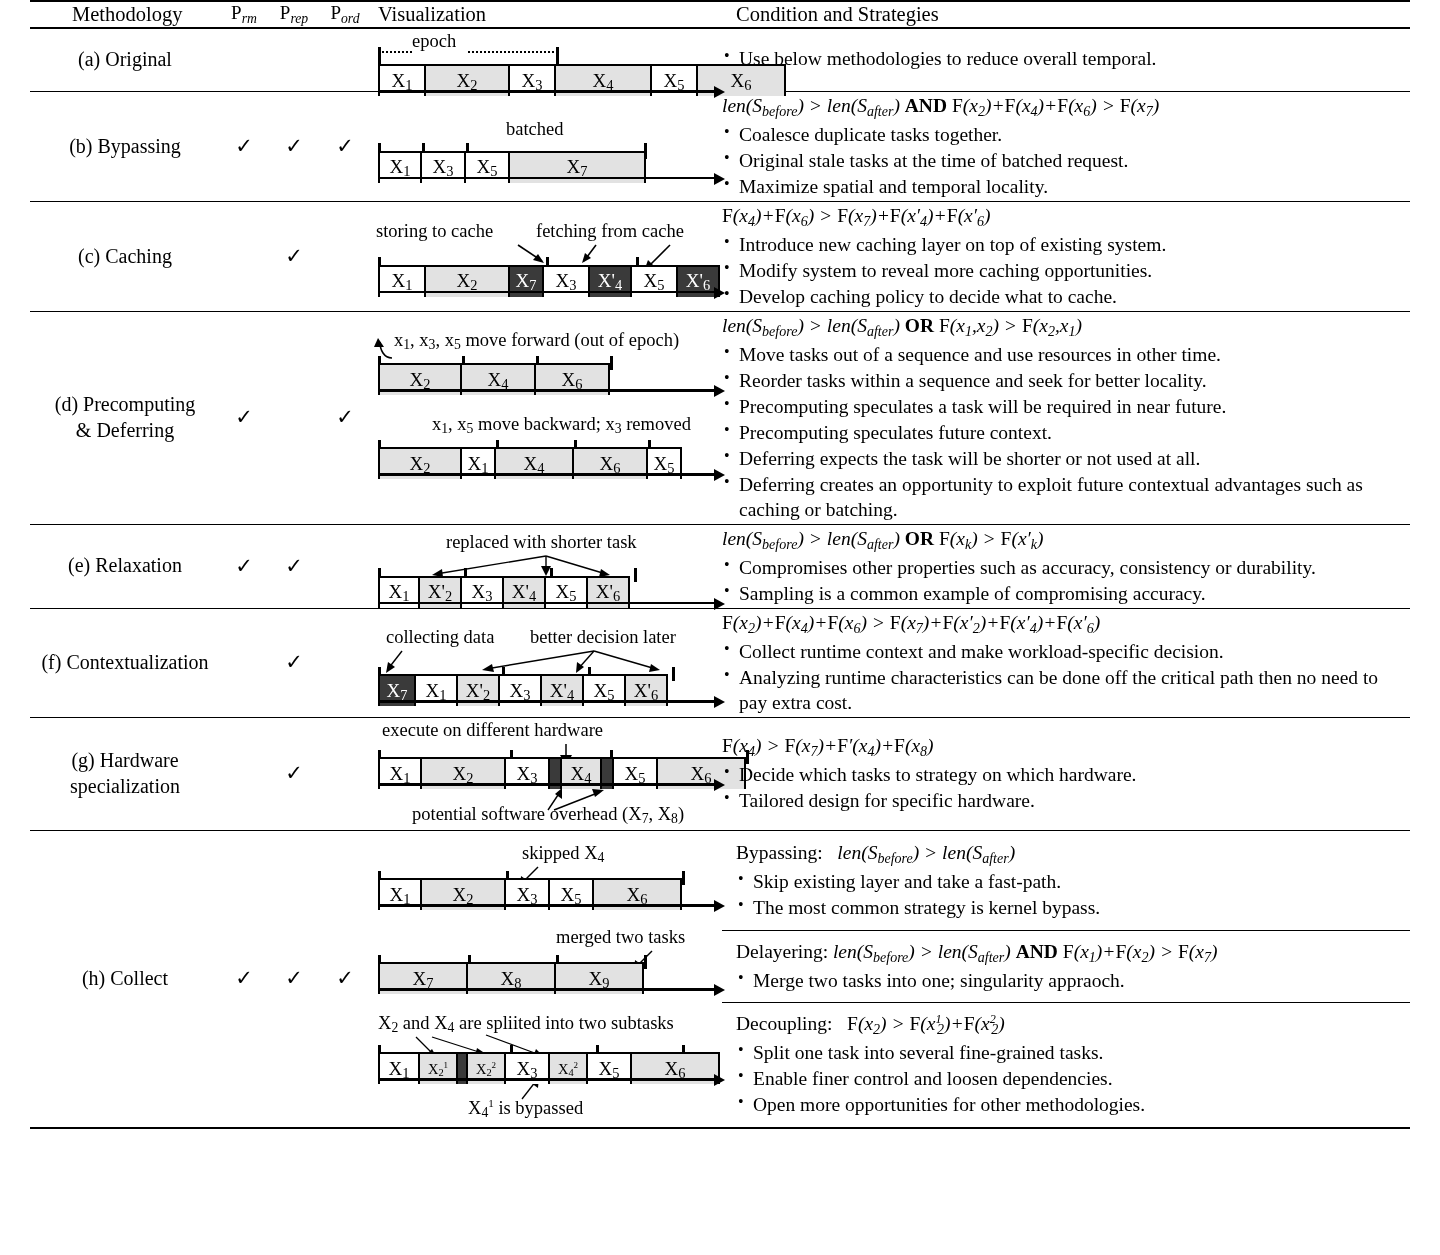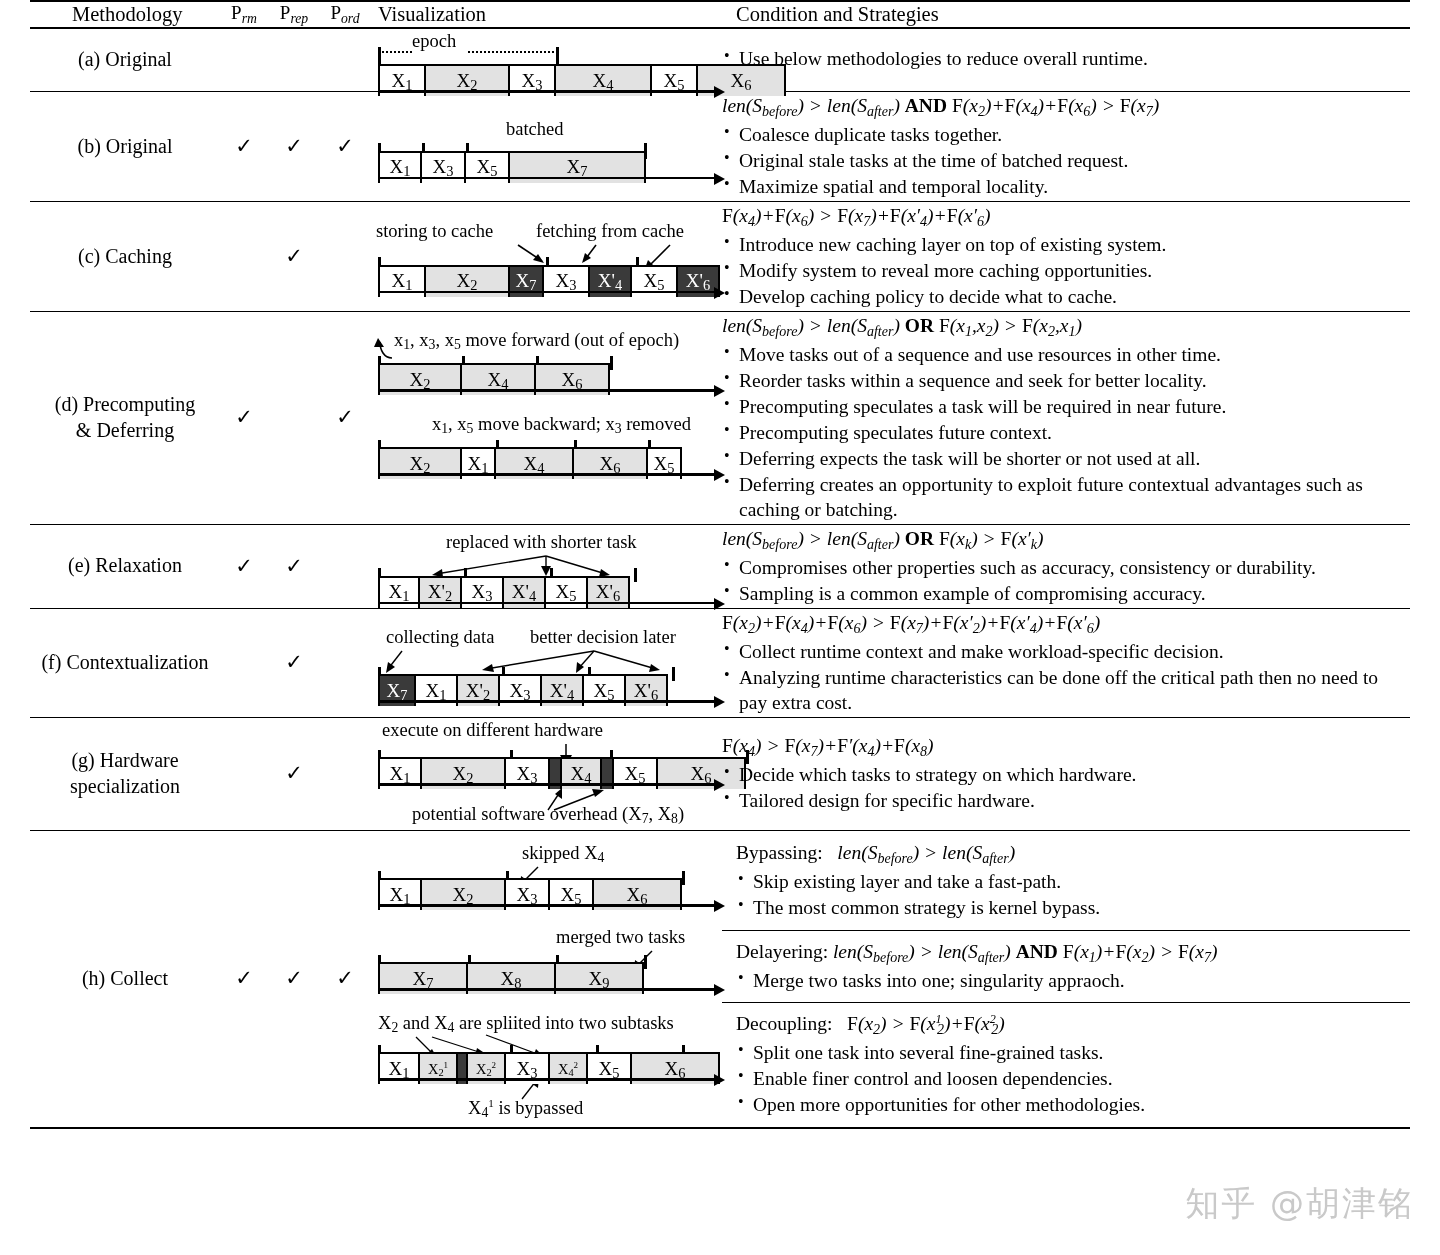--- a/index.html
+++ b/index.html
@@ -207,27 +207,27 @@
                     <span class="lab">X<span class="s">6</span></span>
                   </div>
           </div>
           <div class="axis" style="left:8px; width:338px;"></div>
           <div class="arrow" style="left:344px;"></div>
         </div>
       </div>
     </td>
     <td class="cond">
       <ul class="bul">
-        <li>Use below methodologies to reduce overall runtime.</li>
+        <li>Use below methodologies to reduce overall temporal.</li>
       </ul>
     </td>
   </tr>
 
   <tr class="rule-mid">
-    <td class="meth">(b) Original</td>
+    <td class="meth">(b) Bypassing</td>
     <td class="chk">✓</td>
     <td class="chk">✓</td>
     <td class="chk">✓</td>
     <td class="vis">
       <div class="vizwrap" style="height:66px;">
         <div class="anno" style="left:136px; top:6px;">batched</div>
         <div class="tick" style="left:8px; top:30px; height:16px;"></div>
         <div class="tick" style="left:52px; top:30px; height:16px;"></div>
         <div class="tick" style="left:96px; top:30px; height:16px;"></div>
         <div class="tick" style="left:274px; top:30px; height:16px;"></div>
@@ -731,15 +731,14 @@
     </td>
   </tr>
 
   <tr>
     <td colspan="6" class="rule-bot" style="height:0;"></td>
   </tr>
 
   </tbody>
 </table>
 
-<div class="watermark">知乎 @胡津铭</div>
 
 </div>
 
 </body></html>

